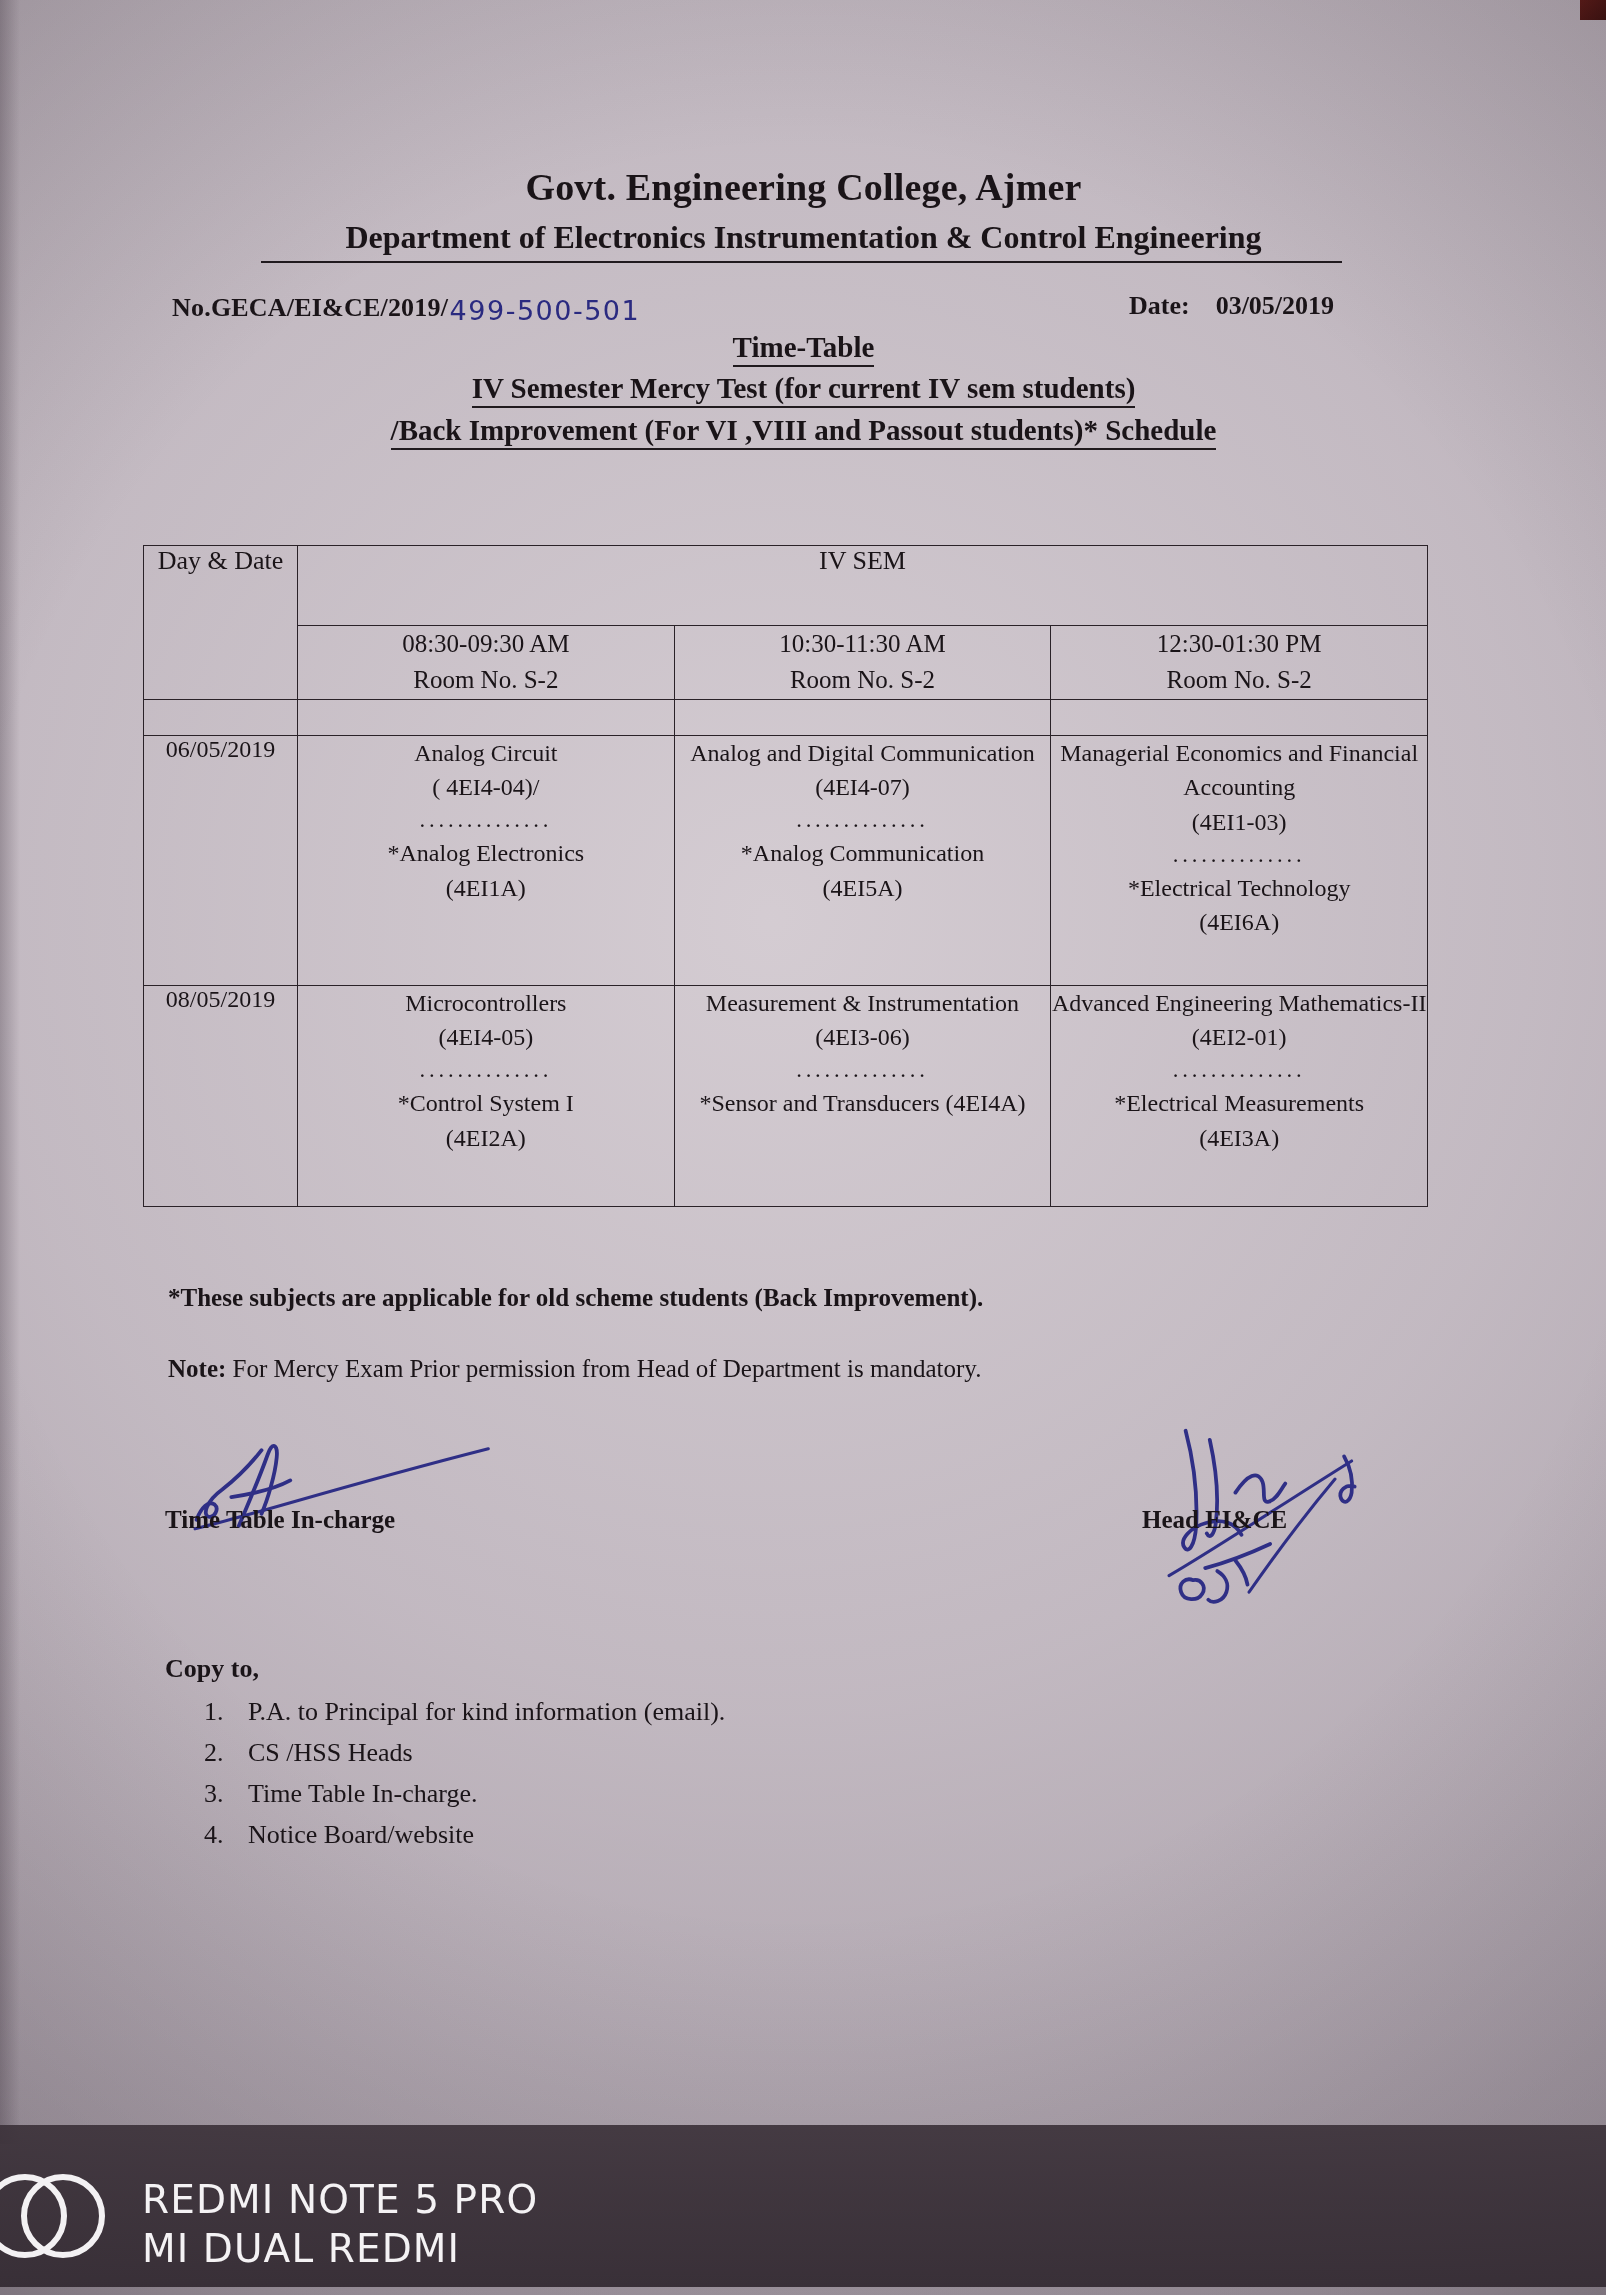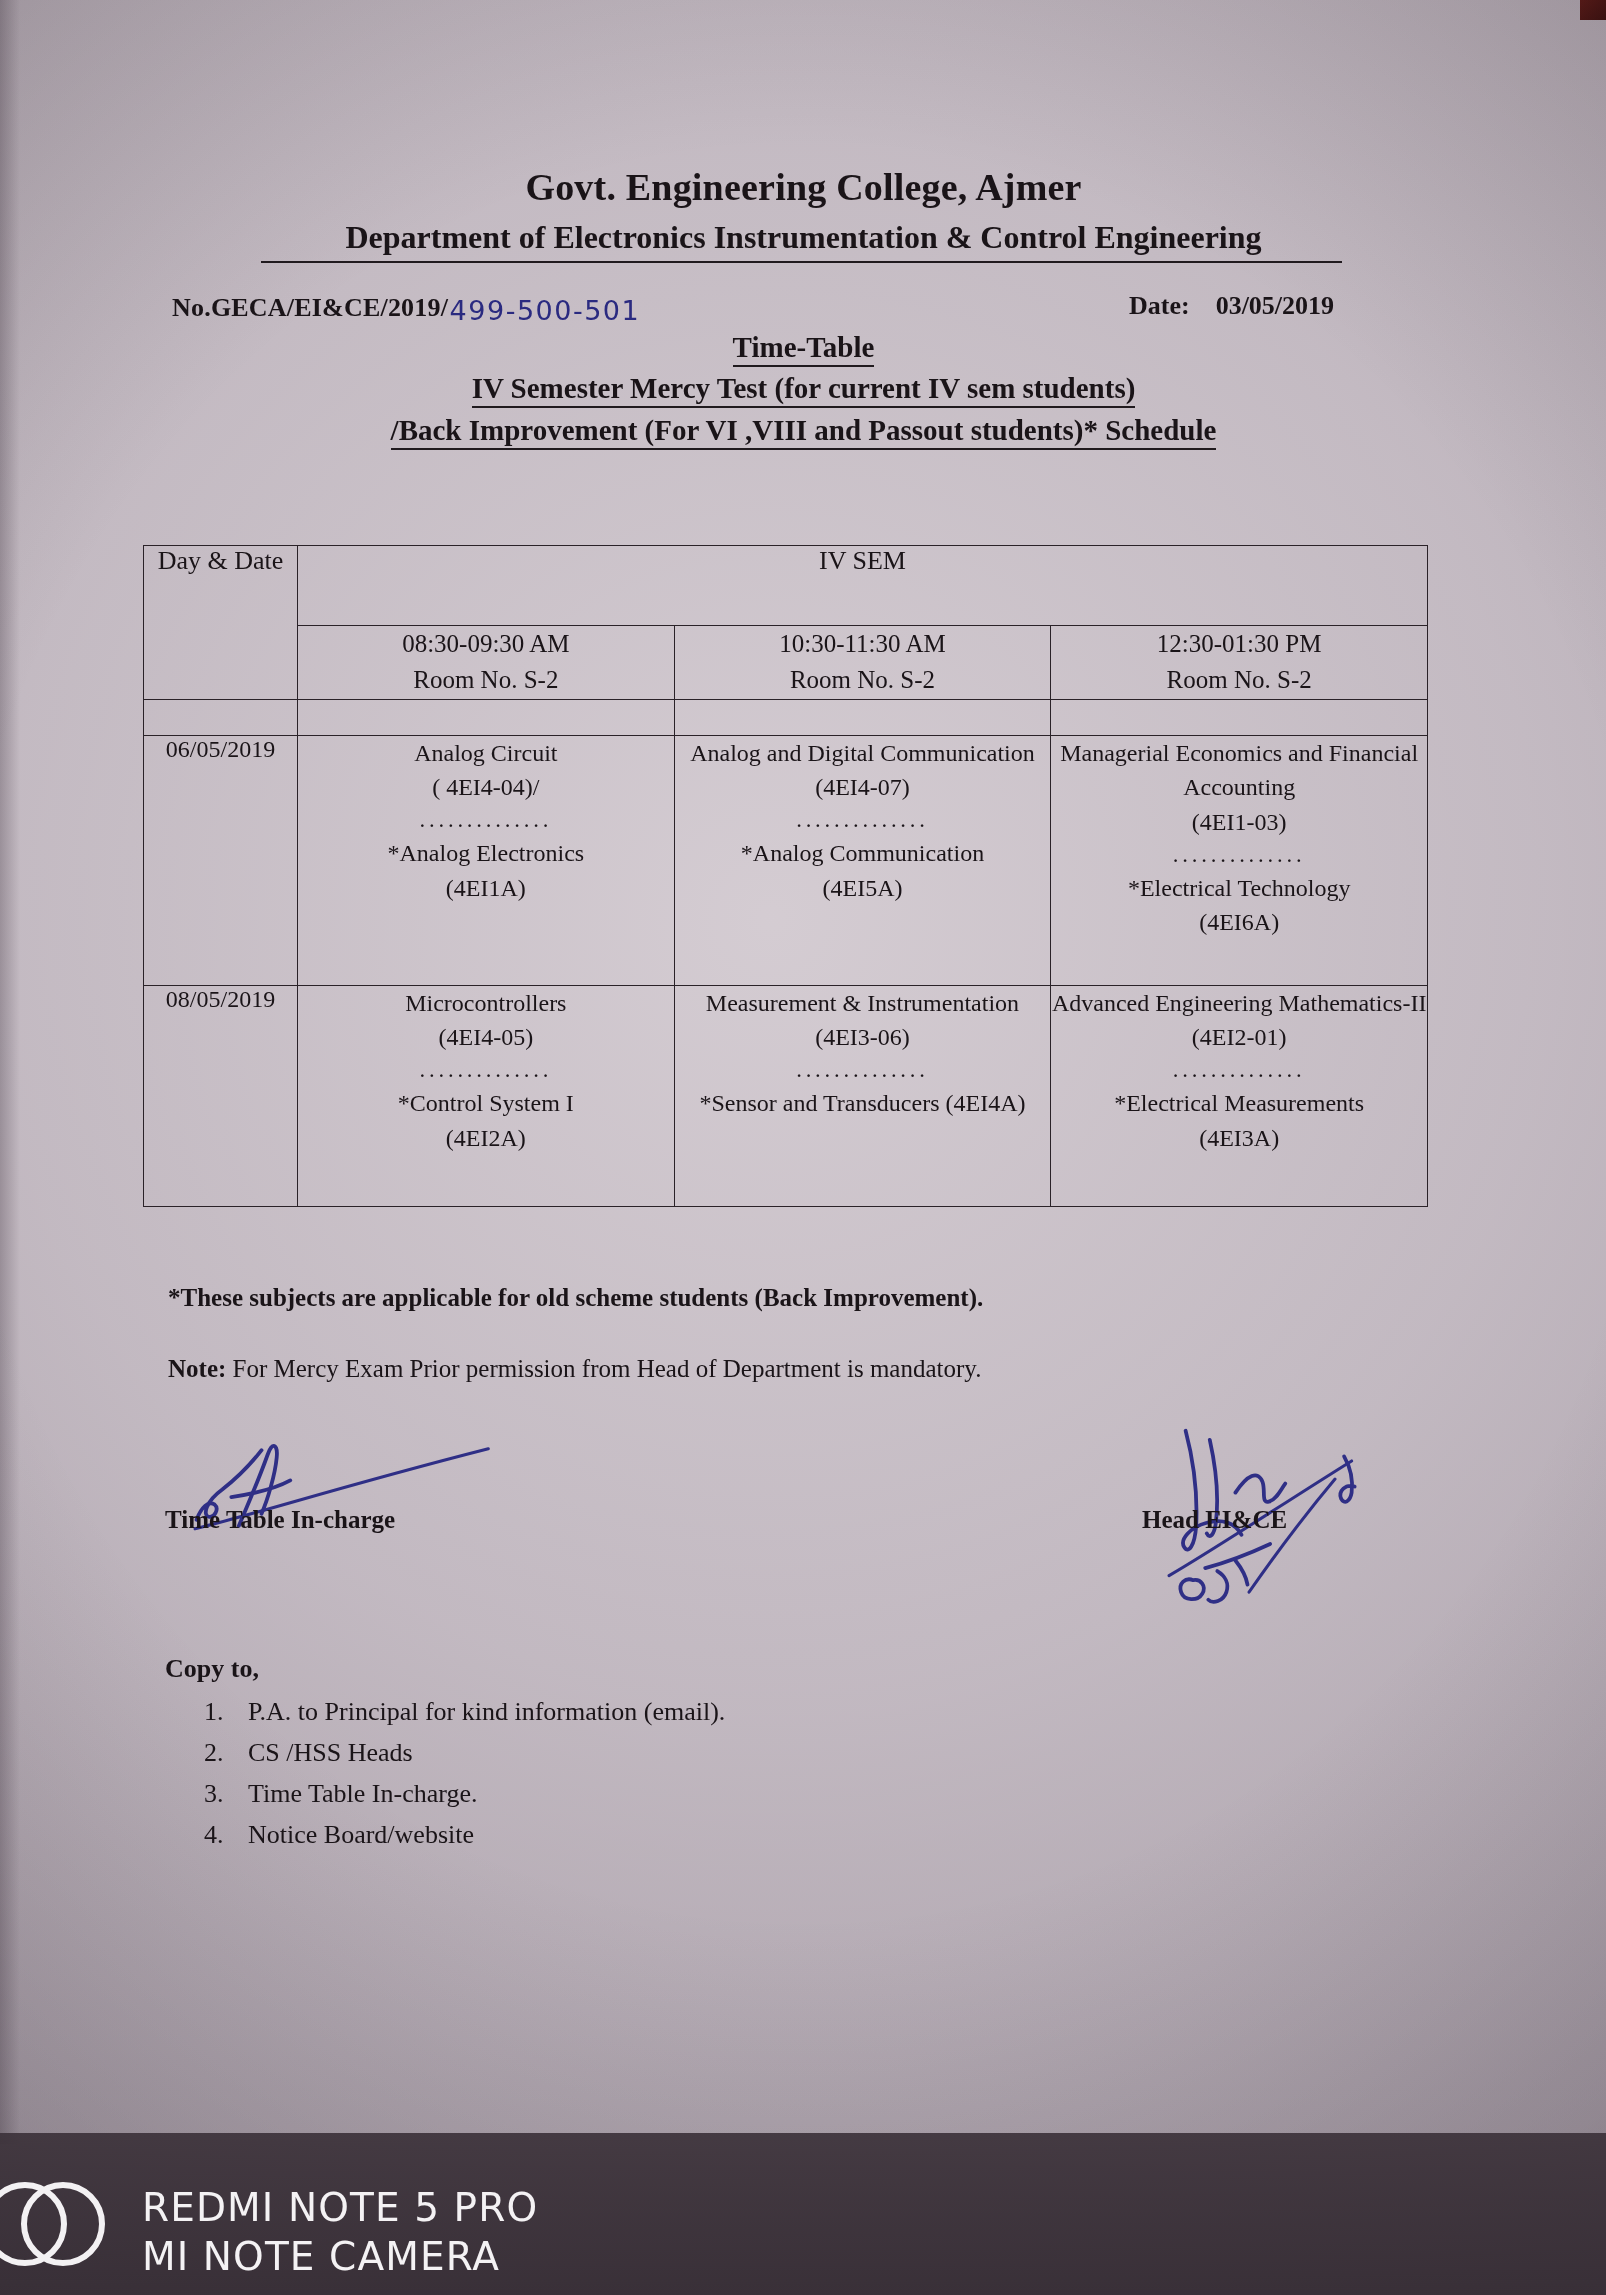--- a/index.html
+++ b/index.html
@@ -255,21 +255,21 @@
     font-size: 26px;
     line-height: 1.58;
   }
   .copyto-list .row { display: flex; }
   .copyto-list .num { width: 44px; }
 
   
   .wm-band {
     position: absolute;
     left: 0; right: 0;
-    bottom: 0;
+    bottom: 8px;
     height: 162px;
     background: linear-gradient(180deg, rgba(60,50,58,0.92), rgba(54,45,53,0.97));
   }
   .wm-logo {
     position: absolute;
     left: -16.6px;
     bottom: 29px;
     width: 72px;
     height: 72px;
     border: 6.8px solid #f3f1f3;
@@ -464,18 +464,18 @@
 
   </div>
 
   <div class="vignette"></div>
 
   <div class="wm-band">
     <div class="wm-logo"></div>
     <div class="wm-logo2"></div>
     <div class="wm-text">
       <div>REDMI NOTE 5 PRO</div>
-      <div>MI NOTE CAMERA</div>
+      <div>MI DUAL REDMI</div>
     </div>
   </div>
 
 </div>
 
 
 </body></html>

